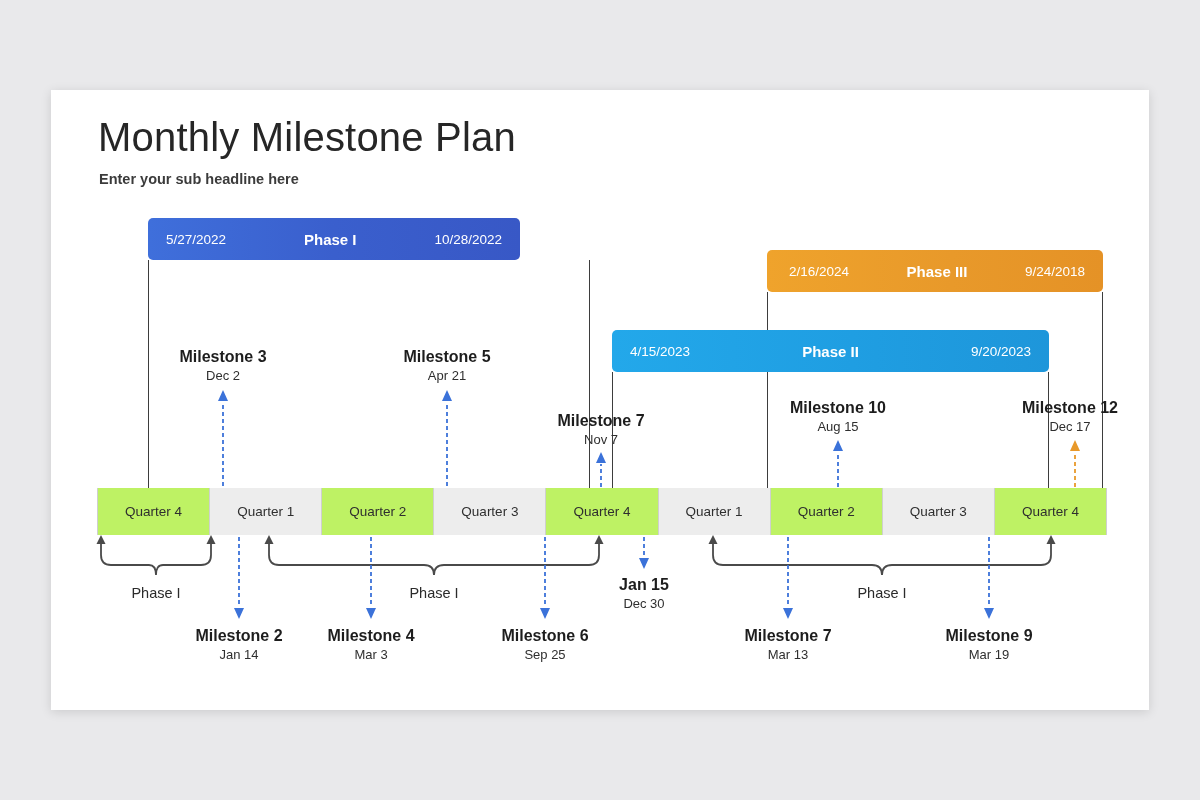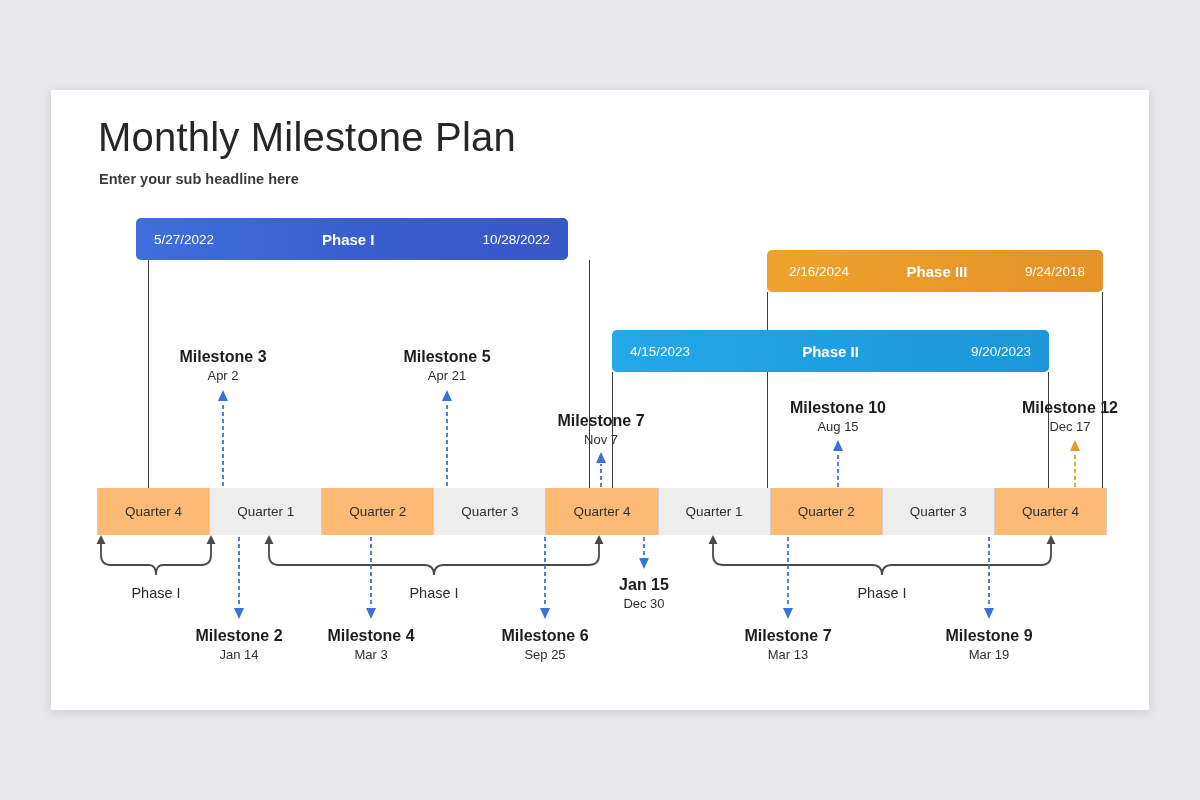--- a/index.html
+++ b/index.html
@@ -31,36 +31,36 @@
   .phase-bar{
     position:absolute;height:42px;border-radius:5px;
     display:flex;align-items:center;
     color:#fff;box-sizing:border-box;padding:0 18px;
     font-size:13.5px;
   }
   .phase-bar .start{flex:0 0 auto;}
   .phase-bar .name{flex:1 1 auto;text-align:center;font-weight:bold;font-size:15px;}
   .phase-bar .end{flex:0 0 auto;}
 
-  .phase1{left:85px;top:128px;width:432px;
+  .phase1{left:97px;top:128px;width:372px;
     background:linear-gradient(90deg,#3f6fdb 0%,#3a5fcd 50%,#3858c6 100%);gap:42px;}
   .phase3{left:716px;top:160px;width:336px;
     background:linear-gradient(90deg,#efa32c 0%,#e8992a 55%,#e59226 100%);padding-left:22px;}
   .phase2{left:561px;top:240px;width:437px;
     background:linear-gradient(90deg,#23a8ea 0%,#1f9ee2 55%,#1e96da 100%);gap:44px;}
 
   
   .drop{position:absolute;width:1.4px;background:#3d3d3d;}
 
   
   .axis{position:absolute;left:46px;top:398px;width:1010px;height:47px;display:flex;}
   .q-cell{
     flex:1 1 0;
     border-right:1px solid #cfcfcf;
-    background:#fdba74;
+    background:#bef264;
     display:flex;align-items:center;justify-content:center;
     font-size:13.5px;color:#2f2f2f;
     box-sizing:border-box;
   }
   .q-cell:first-child{border-left:1px solid #cfcfcf;}
   .q-cell.alt{background:#ededed;}
 
   
   .ms{position:absolute;text-align:center;transform:translateX(-50%);white-space:nowrap;}
   .ms .ms-name{font-size:16px;font-weight:bold;color:#1d1d1d;line-height:18px;}
@@ -106,21 +106,21 @@
     </div>
 
     <div class="phase-bar phase2">
       <span class="start">4/15/2023</span>
       <span class="name">Phase II</span>
       <span class="end">9/20/2023</span>
     </div>
 
     <div class="ms" style="left:172px;top:258px;">
       <div class="ms-name">Milestone 3</div>
-      <div class="ms-date">Apr 2</div>
+      <div class="ms-date">Dec 2</div>
     </div>
     <div class="arrow" style="left:172px;top:300px;">
       <svg width="12" height="98" viewBox="0 0 12 98">
         <line x1="6" y1="96" x2="6" y2="12" stroke="#3b72d9" stroke-width="1.8" stroke-dasharray="4,3"></line>
         <polygon points="6,0 11,11 1,11" fill="#3b72d9"></polygon>
       </svg>
     </div>
 
     <div class="ms" style="left:396px;top:258px;">
       <div class="ms-name">Milestone 5</div>

